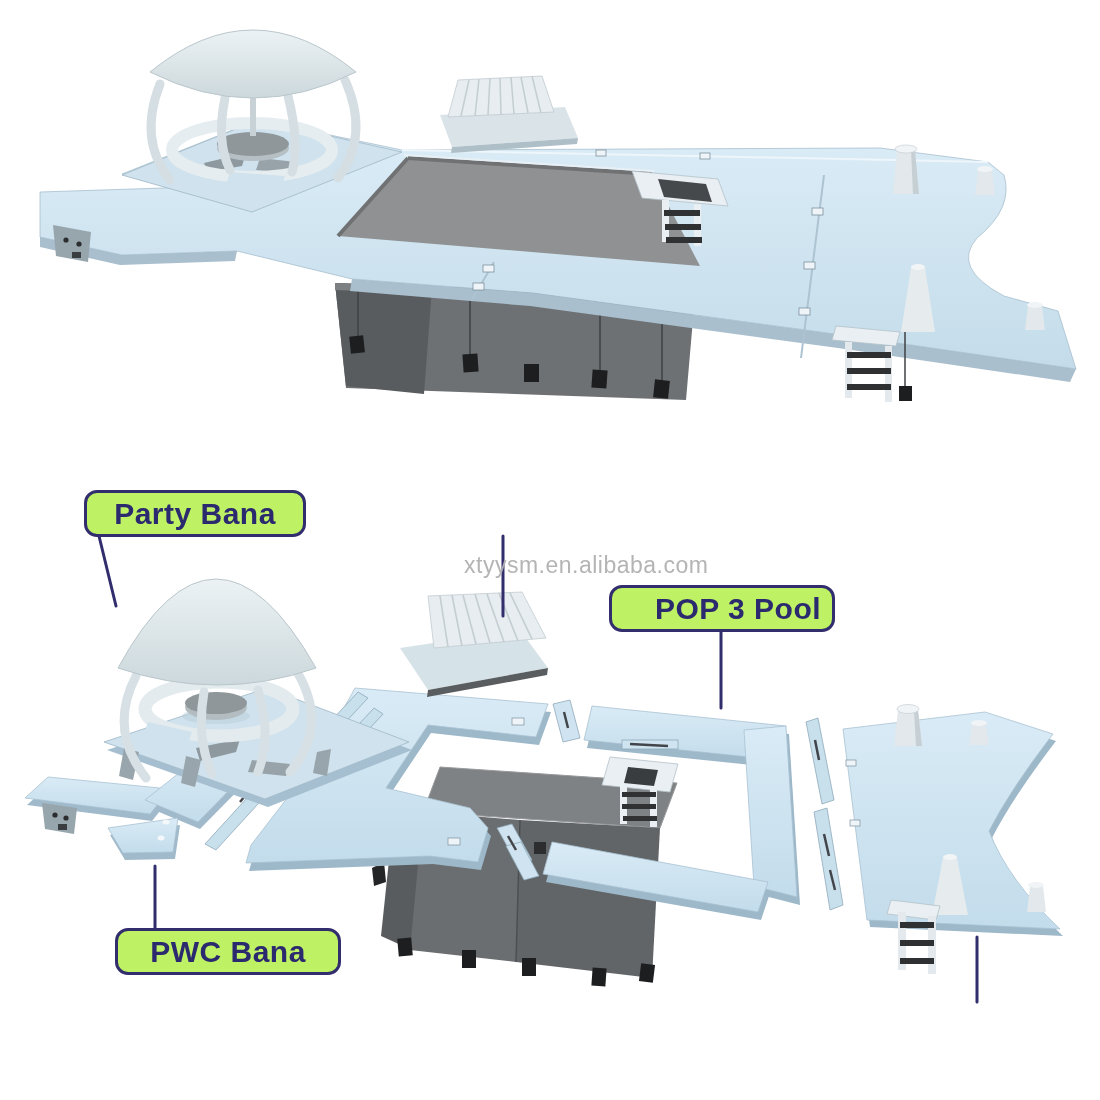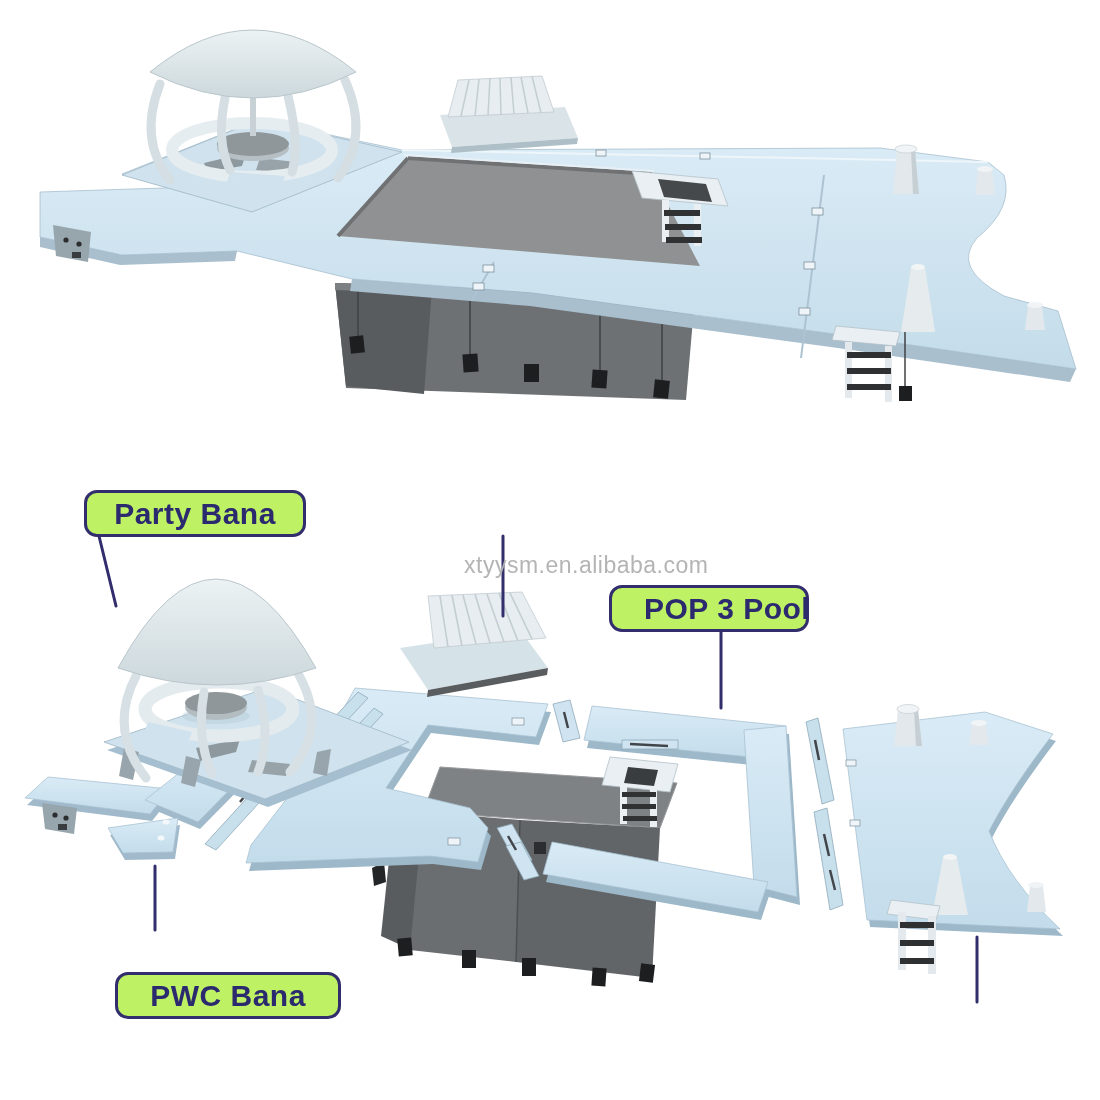--- a/index.html
+++ b/index.html
@@ -344,16 +344,16 @@
       <line x1="503" y1="536" x2="503" y2="616"></line>
       <line x1="721" y1="631" x2="721" y2="708"></line>
       <line x1="155" y1="866" x2="155" y2="930"></line>
       <line x1="977" y1="937" x2="977" y2="1002"></line>
     </g>
   </svg>
 
   <div class="watermark" style="left:424px;top:552px;margin-left:40px;">xtyysm.en.alibaba.com</div>
 
   <div class="callout" style="left:84px;top:490px;width:222px;">Party Bana</div>
-  <div class="callout" style="left:609px;top:585px;width:200px;padding-left:32px;">POP 3 Pool</div>
-  <div class="callout" style="left:115px;top:928px;width:226px;margin-top:44px;">PWC Bana</div>
+  <div class="callout" style="left:609px;top:585px;width:226px;padding-left:32px;">POP 3 Pool</div>
+  <div class="callout" style="left:115px;top:928px;width:226px;">PWC Bana</div>
 
 </div>
 
 </body></html>

